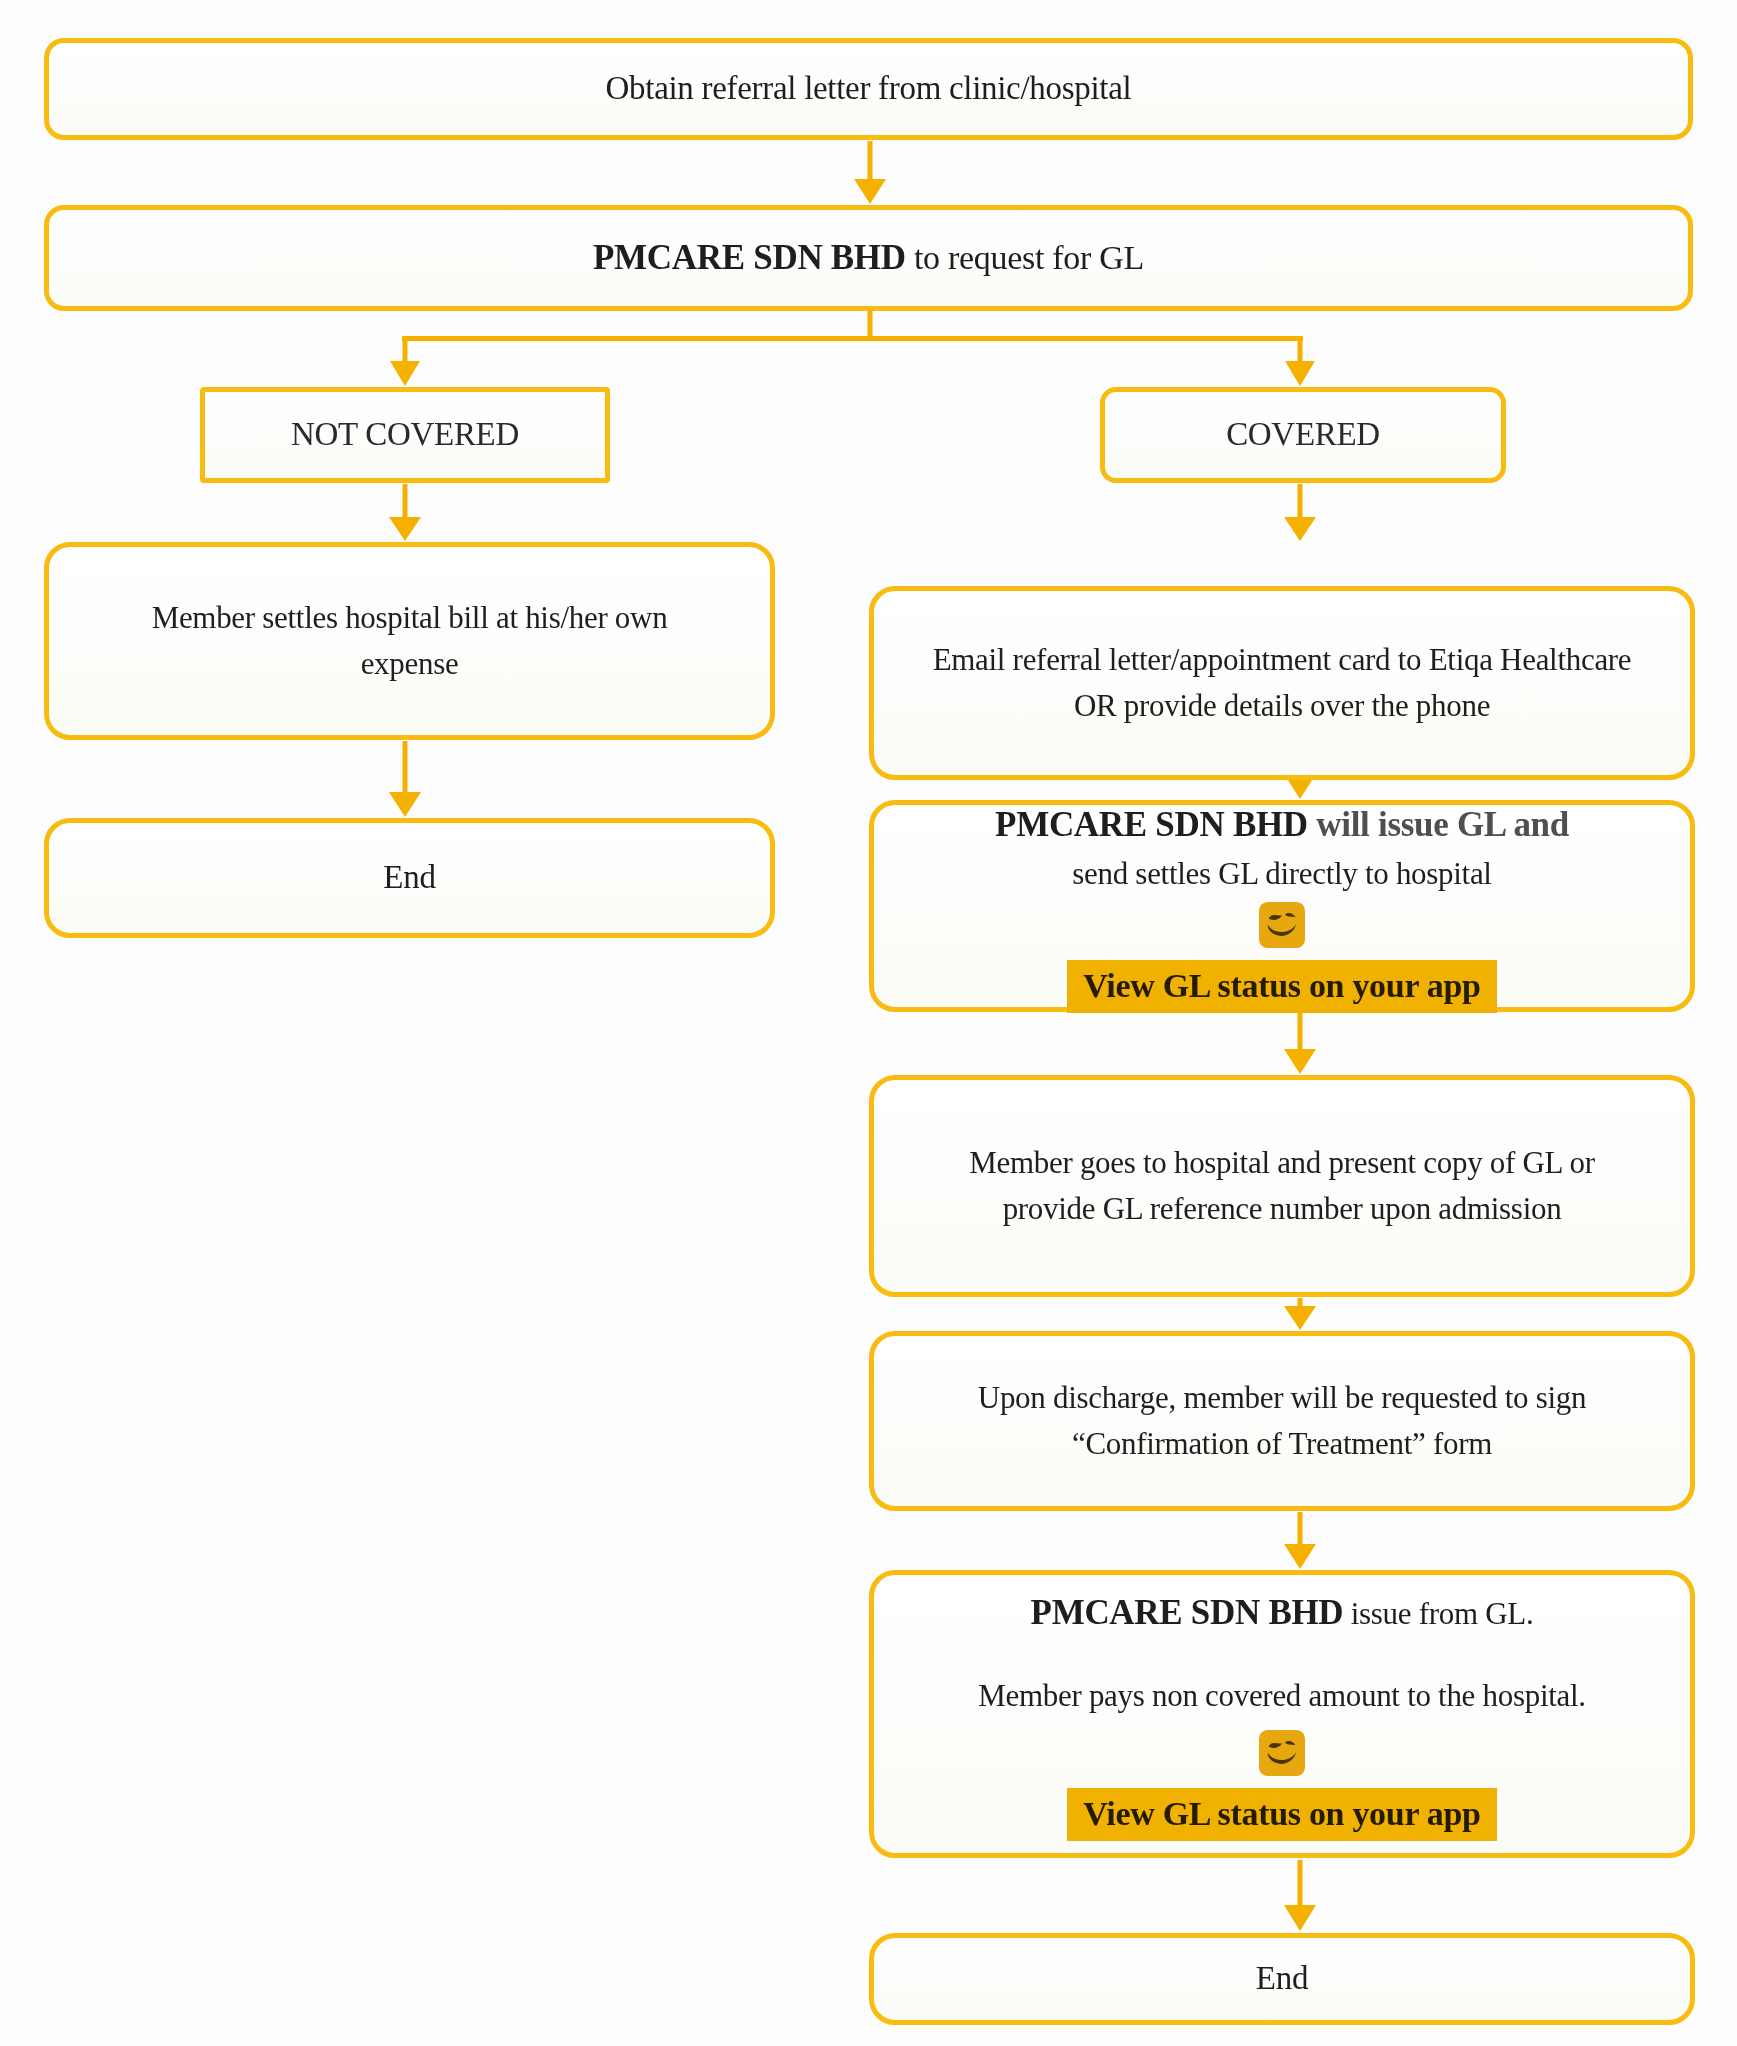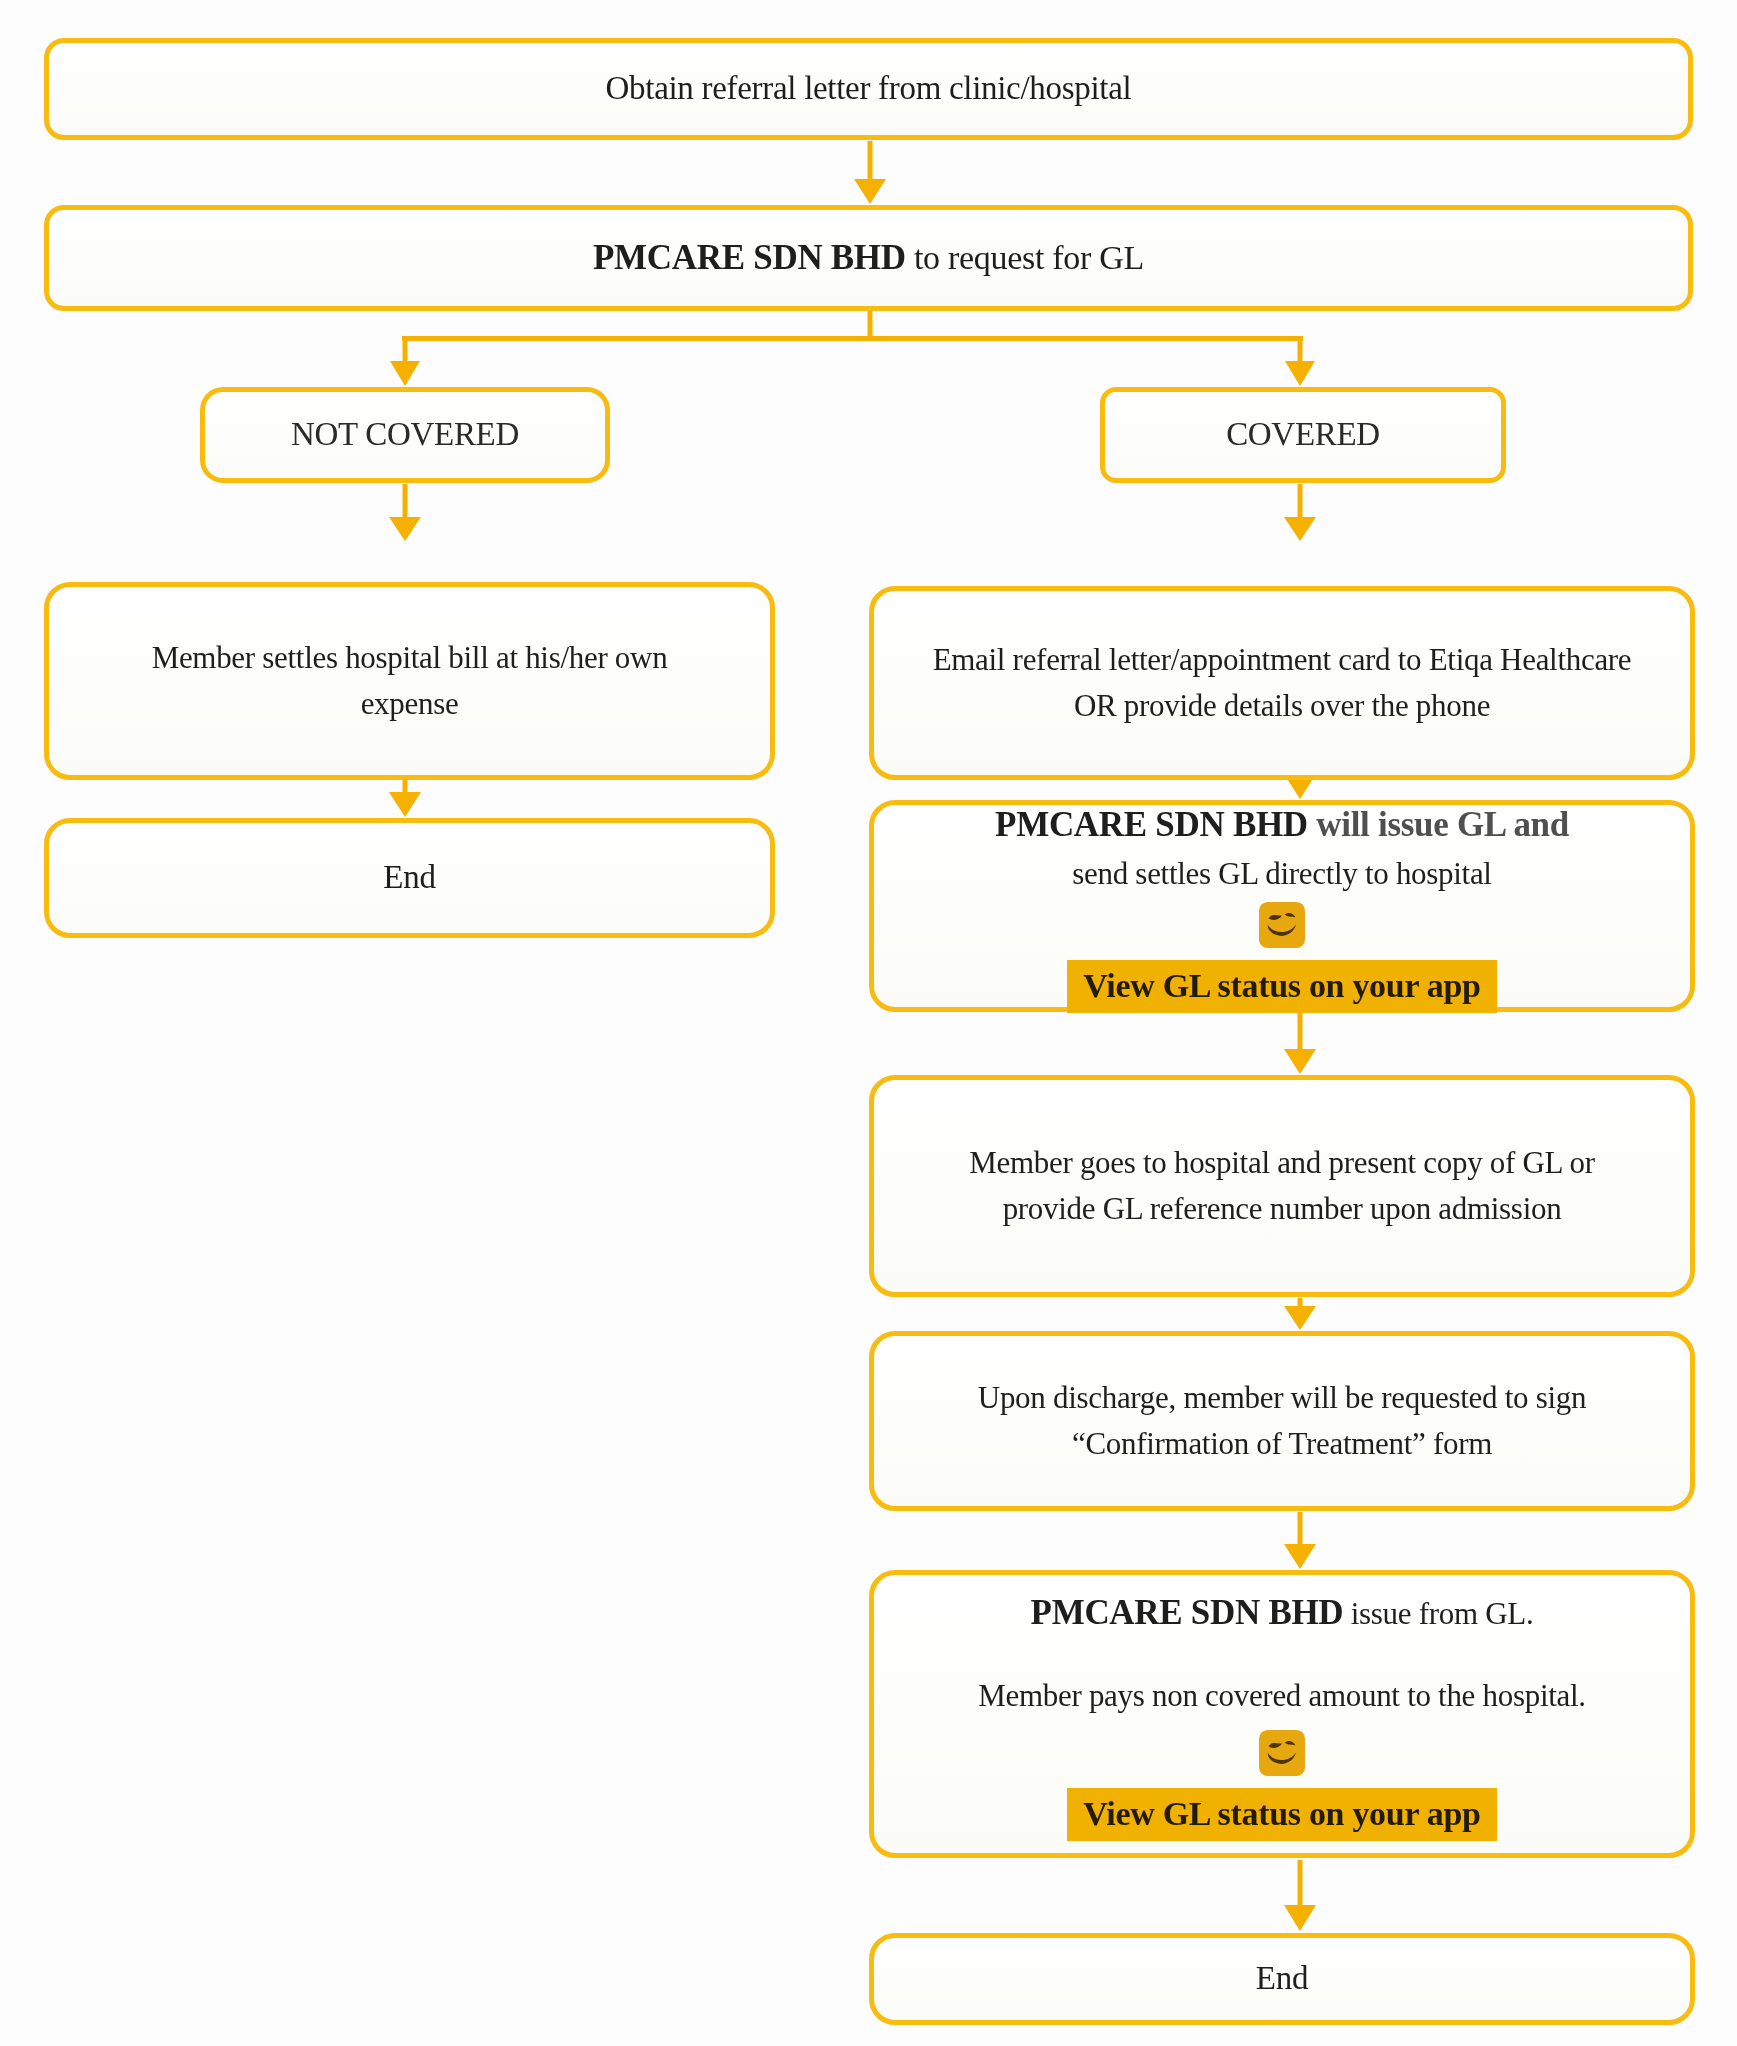--- a/index.html
+++ b/index.html
@@ -39,23 +39,23 @@
     text-align: center;
     font-size: 31px;
     line-height: 1.5;
     font-family: Liberation Serif, serif;
   }
   .node .txt { display: block; }
   .pre { white-space: pre-wrap; }
 
   .box-a { left: 44px;  top: 38px;   width: 1649px; height: 102px; font-size: 33px; border-radius: 20px; }
   .box-b { left: 44px;  top: 205px;  width: 1649px; height: 106px; font-size: 34px; border-radius: 20px; }
-  .box-c { left: 200px; top: 387px;  width: 410px;  height: 96px;  font-size: 33px; color:#2a2a2a; border-radius: 23px; }
+  .box-c { left: 200px; top: 387px;  width: 410px;  height: 96px;  font-size: 33px; color:#2a2a2a; border-radius: 4px; }
   .box-d { left: 1100px;top: 387px;  width: 406px;  height: 96px;  font-size: 33px; color:#2a2a2a; border-radius: 16px; }
-  .box-e { left: 44px;  top: 542px;  width: 731px;  height: 198px; margin-top: 40px; }
+  .box-e { left: 44px;  top: 542px;  width: 731px;  height: 198px; }
   .box-f { left: 44px;  top: 818px;  width: 731px;  height: 120px; font-size: 33px; }
   .box-g { left: 869px; top: 542px;  width: 826px;  height: 194px; margin-top: 44px; }
   .box-h { left: 869px; top: 800px;  width: 826px;  height: 212px; }
   .box-i { left: 869px; top: 1075px; width: 826px;  height: 222px; }
   .box-j { left: 869px; top: 1331px; width: 826px;  height: 180px; }
   .box-k { left: 869px; top: 1570px; width: 826px;  height: 288px; }
   .box-l { left: 869px; top: 1933px; width: 826px;  height: 92px;  font-size: 33px; }
 
   .w600 { max-width: 600px; }
   .w720 { max-width: 720px; }

